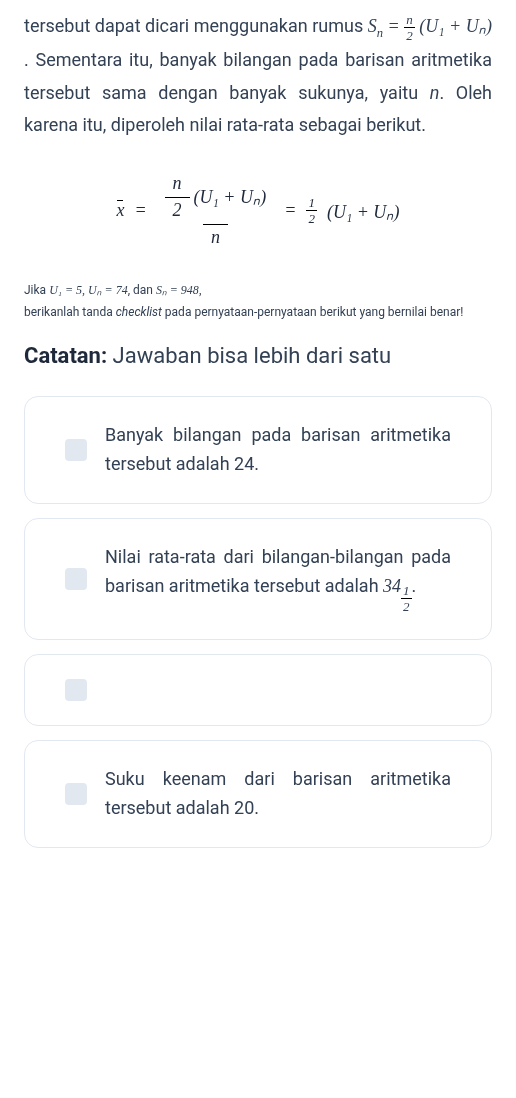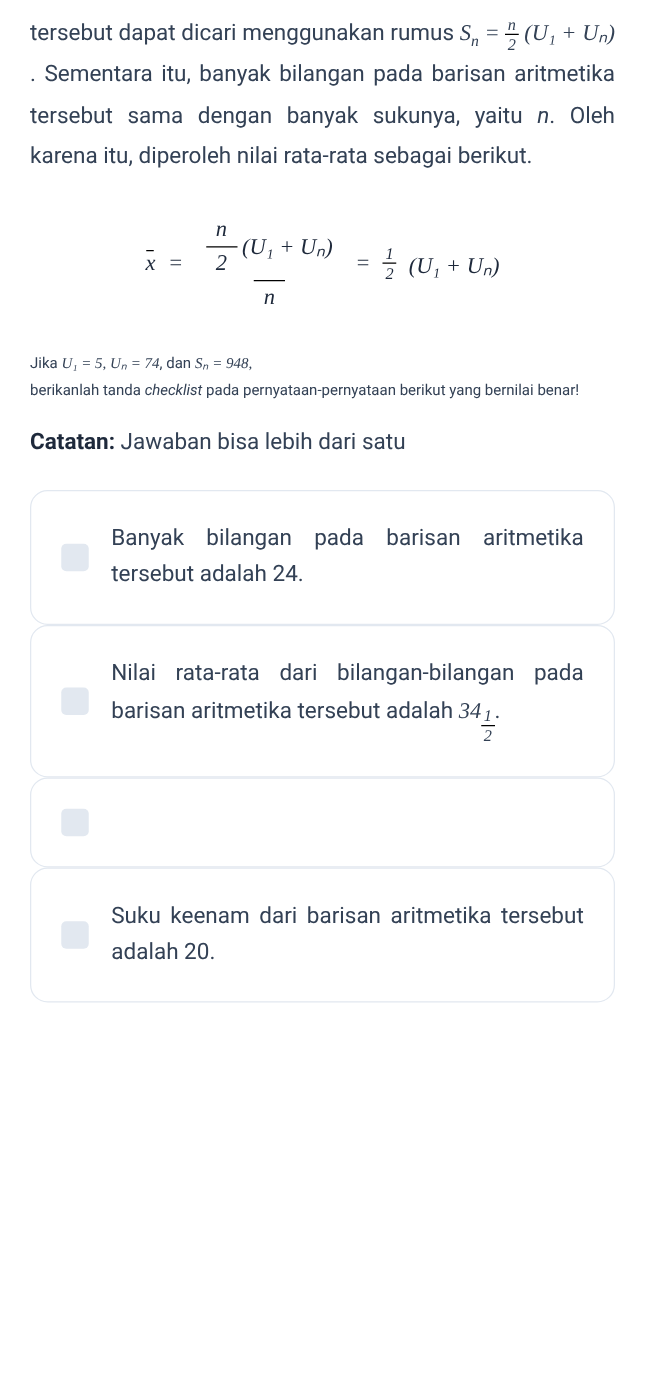--- a/index.html
+++ b/index.html
@@ -55,32 +55,33 @@
     .big-frac .num { padding: 0 8px 2px 8px; }
     .question-text {
       font-size: 12px;
       line-height: 1.8;
       text-align: justify;
       margin-bottom: 20px;
       color: #334155;
     }
     .question-text .math { font-style: italic; font-family: 'Times New Roman', serif; }
     .catatan {
-      font-size: 18px;
+      font-size: 22px;
       margin-bottom: 28px;
       color: #334155;
     }
     .catatan .bold { font-weight: 700; color: #1e293b; }
     .option {
       display: flex;
       align-items: center;
       gap: 18px;
-      padding: 24px 24px;
+      padding: 24px 40px;
       border: 1px solid #e2e8f0;
       border-radius: 14px;
+      margin-bottom: 14px;
       background: #fff;
     }
     .checkbox {
       width: 22px;
       height: 22px;
       border-radius: 4px;
       background: #e2e8f0;
       flex-shrink: 0;
     }
     .option-text {

